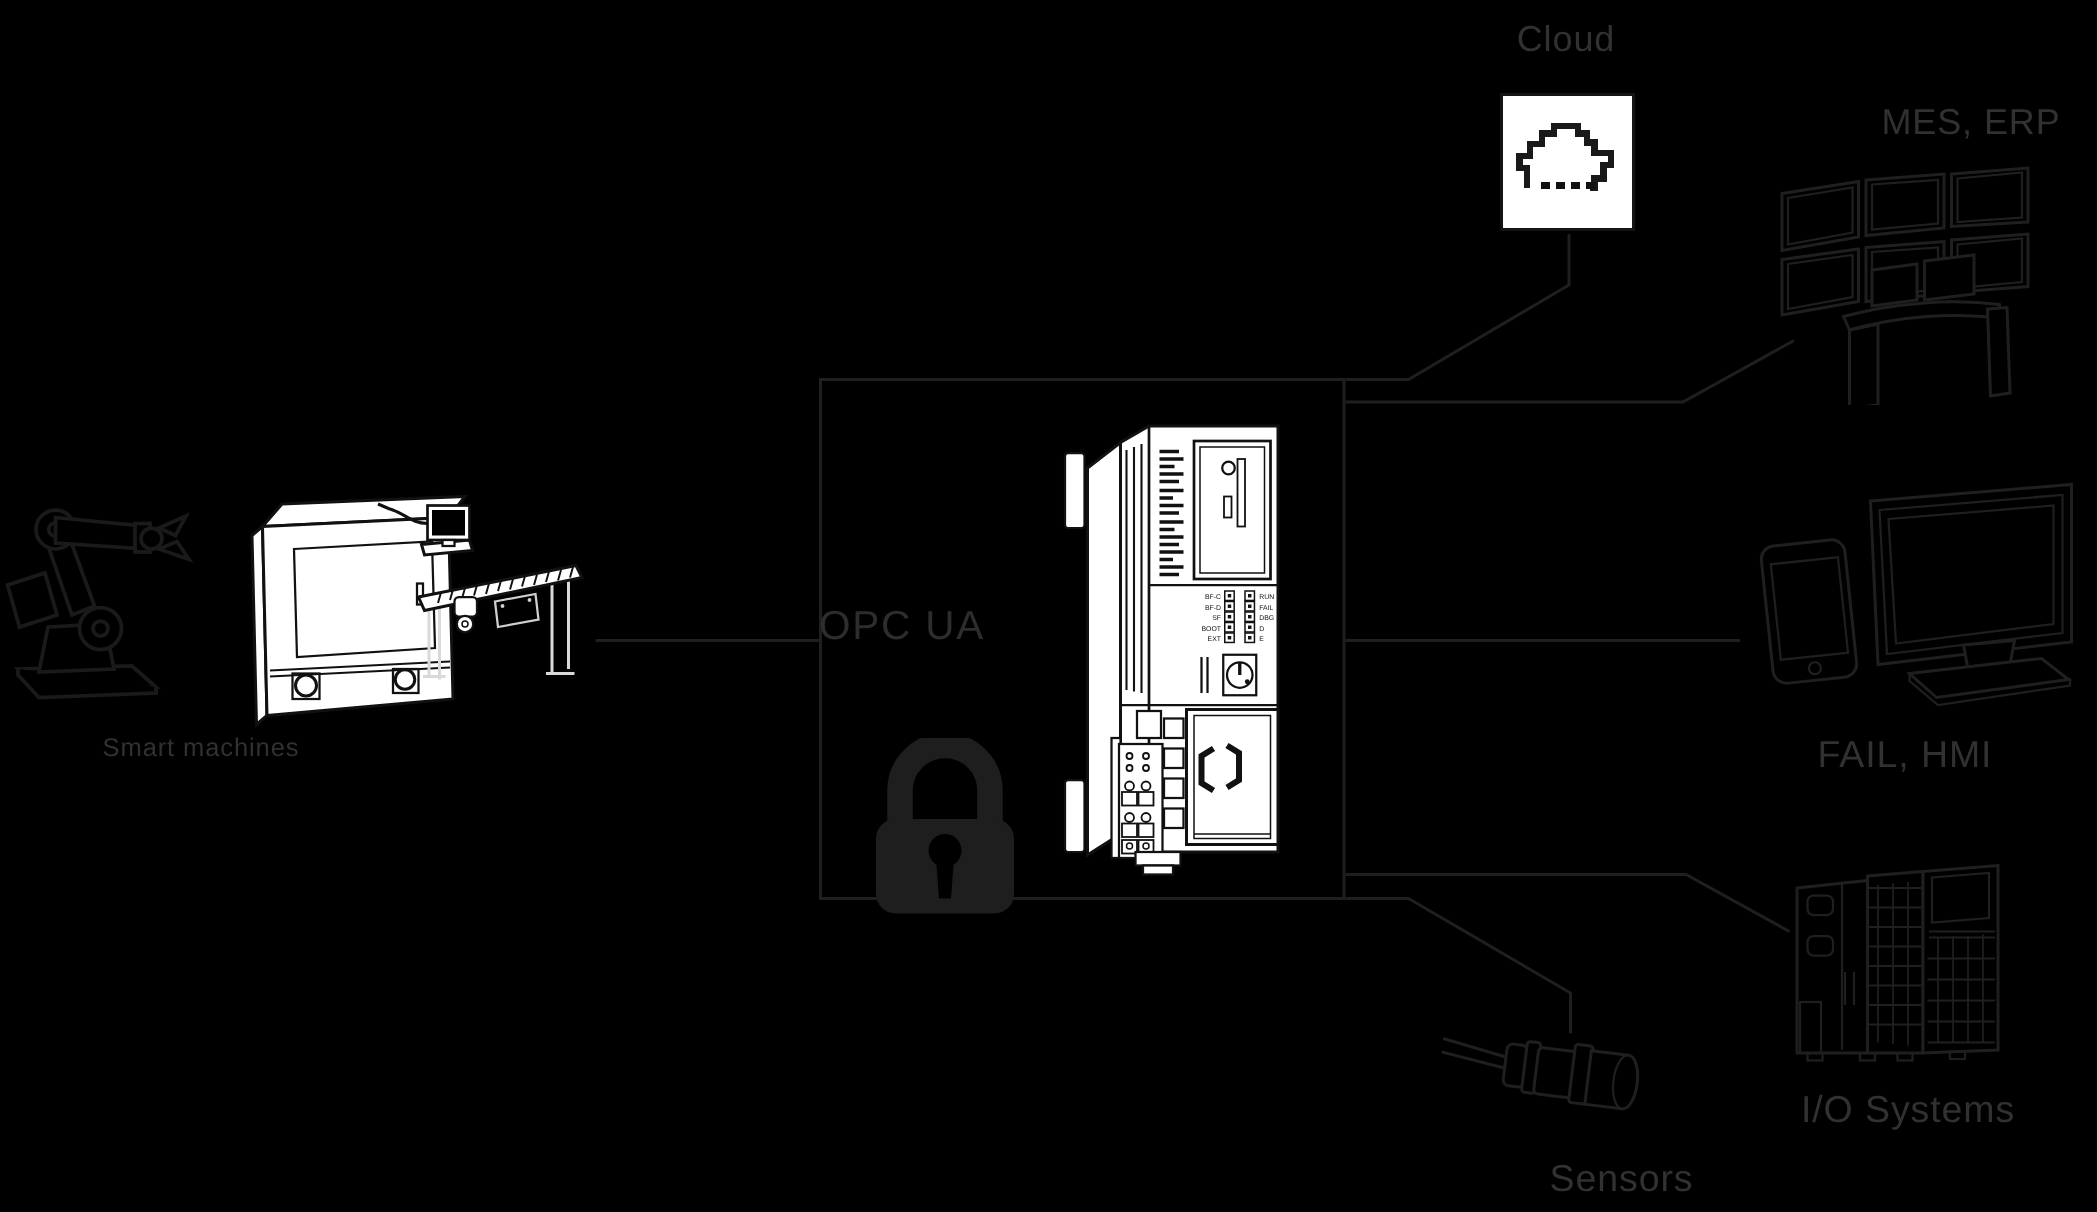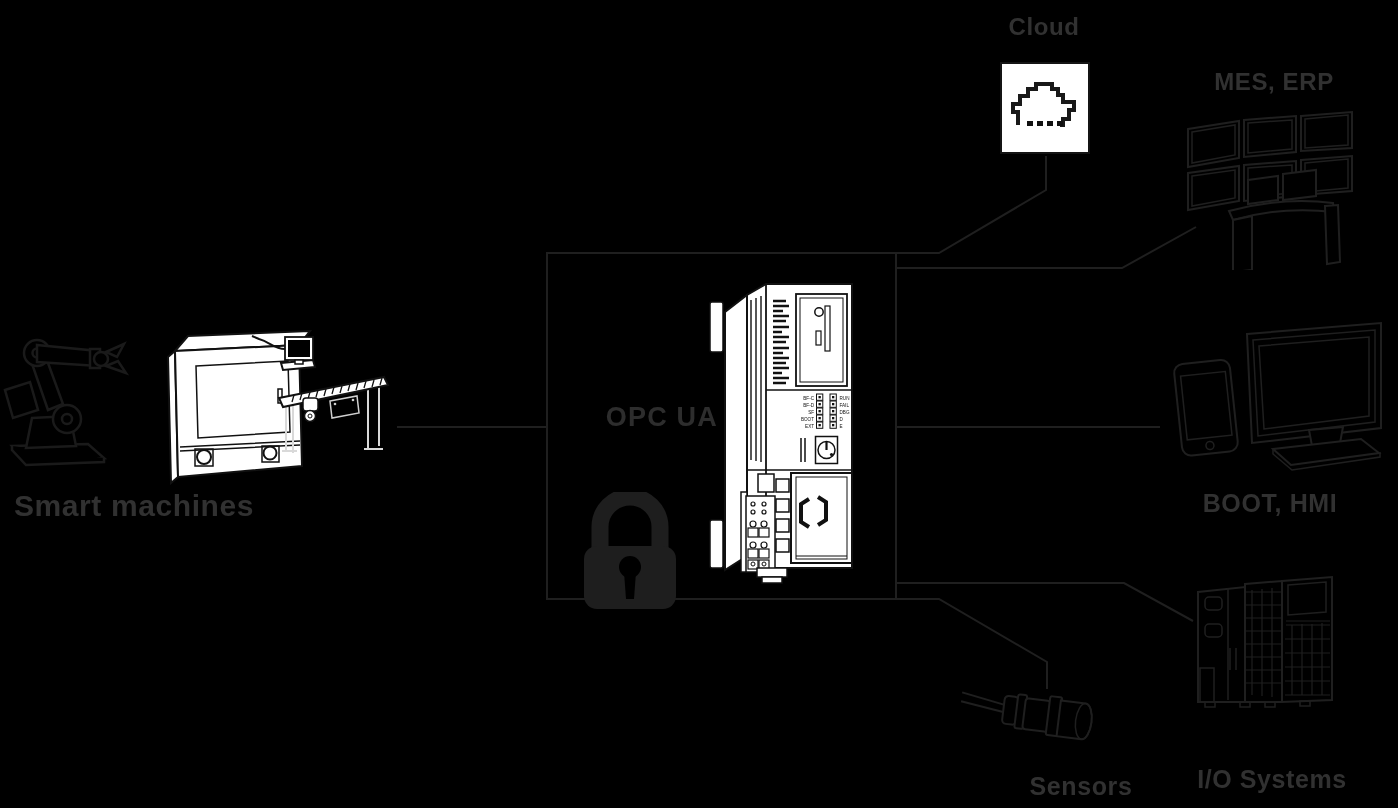--- a/index.html
+++ b/index.html
@@ -1,24 +1,24 @@
 <!DOCTYPE html>
 <html style="--background: #000000; --line: #1f1f1f; --label: #313131; --center-text: #2d2d2d; --white: #ffffff; --dark-fill: #1e1e1e; --stroke-dark: #111111;"><head>
 <meta charset="utf-8">
 <style>
   html,body{margin:0;padding:0;}
   body{width:1398px;height:808px;background:var(--background,#000);overflow:hidden;position:relative;
        font-family:"Liberation Sans",sans-serif;}
   .abs{position:absolute;}
   .lbl{position:absolute;color:var(--label,#313131);font-size:24px;letter-spacing:.6px;
-       white-space:nowrap;transform:translateX(-50%);font-weight:700;}
+       white-space:nowrap;transform:translateX(-50%);font-weight:400;}
   .center-box{position:absolute;left:546px;top:252px;width:351px;height:348px;
               border:2px solid var(--line,#1f1f1f);box-sizing:border-box;}
-  .center-text{position:absolute;left:546px;top:401px;width:172px;text-align:right;
-               color:var(--center-text,#2d2d2d);font-weight:bold;letter-spacing:1.2px;line-height:1.25;}
+  .center-text{position:absolute;left:546px;top:401px;width:172px;text-align:left;
+               color:var(--center-text,#2d2d2d);font-weight:normal;letter-spacing:1.2px;line-height:1.25;}
   .center-text .l1{font-size:27px;}
   .center-text .l2{font-size:25px;}
   .cloud-box{position:absolute;left:1000px;top:62px;width:90px;height:92px;background:#fff;
              border:2px solid #141414;box-sizing:border-box;}
   svg{position:absolute;display:block;}
   .ln{stroke:var(--line,#1f1f1f);stroke-width:2;fill:none;}
   .art{stroke:var(--line,#1f1f1f);stroke-width:2;fill:#000;}
   .arts{stroke:var(--line,#1f1f1f);stroke-width:1.5;fill:none;}
   .artd{stroke:#1a1a1a;stroke-width:2.5;fill:#000;}
   .wht{fill:#fff;stroke:var(--stroke-dark,#111);stroke-width:2;}
@@ -35,24 +35,24 @@
 <svg class="abs" style="left:0;top:0" width="1398" height="808" viewBox="0 0 1398 808">
   <path class="ln" d="M397,427 H546"></path>
   <path class="ln" d="M897,427 H1160"></path>
   <path class="ln" d="M897,253 H939 L1046,190 V156"></path>
   <path class="ln" d="M897,268 H1122 L1196,227"></path>
   <path class="ln" d="M897,583 H1124 L1193,621"></path>
   <path class="ln" d="M897,599 H939 L1047,662 V689"></path>
 </svg>
 
 <div class="lbl" style="left:1044px;top:13px">Cloud</div>
-<div class="lbl" style="left:1274px;top:68px">MES, ERP</div>
-<div class="lbl" style="left:134px;top:489px;font-size:30px">Smart machines</div>
-<div class="lbl" style="left:1270px;top:489px;font-size:25px">BOOT, HMI</div>
-<div class="lbl" style="left:1272px;top:765px;font-size:25px">I/O Systems</div>
+<div class="lbl" style="left:1314px;top:68px">MES, ERP</div>
+<div class="lbl" style="left:134px;top:489px;font-size:17px">Smart machines</div>
+<div class="lbl" style="left:1270px;top:489px;font-size:25px">FAIL, HMI</div>
+<div class="lbl" style="left:1272px;top:726px;font-size:25px">I/O Systems</div>
 <div class="lbl" style="left:1081px;top:772px;font-size:25px">Sensors</div>
 
 <div class="cloud-box">
   <svg width="86" height="88" viewBox="0 0 86 88" style="left:0;top:0" shape-rendering="crispEdges">
     <path d="M16,61 V48 H11 V40 H18 V32 H26 V25 H34 V20 H50 V25 H56 V31 H61 V38 H72 V46 H67 V55 H61 V61 H58" fill="none" stroke="#191919" style="stroke-width:4.5"></path>
     <rect class="blk" x="25" y="57" width="6" height="5"></rect>
     <rect class="blk" x="35" y="57" width="6" height="5"></rect>
     <rect class="blk" x="45" y="57" width="6" height="5"></rect>
     <rect class="blk" x="55" y="57" width="6" height="5"></rect>
   </svg>

